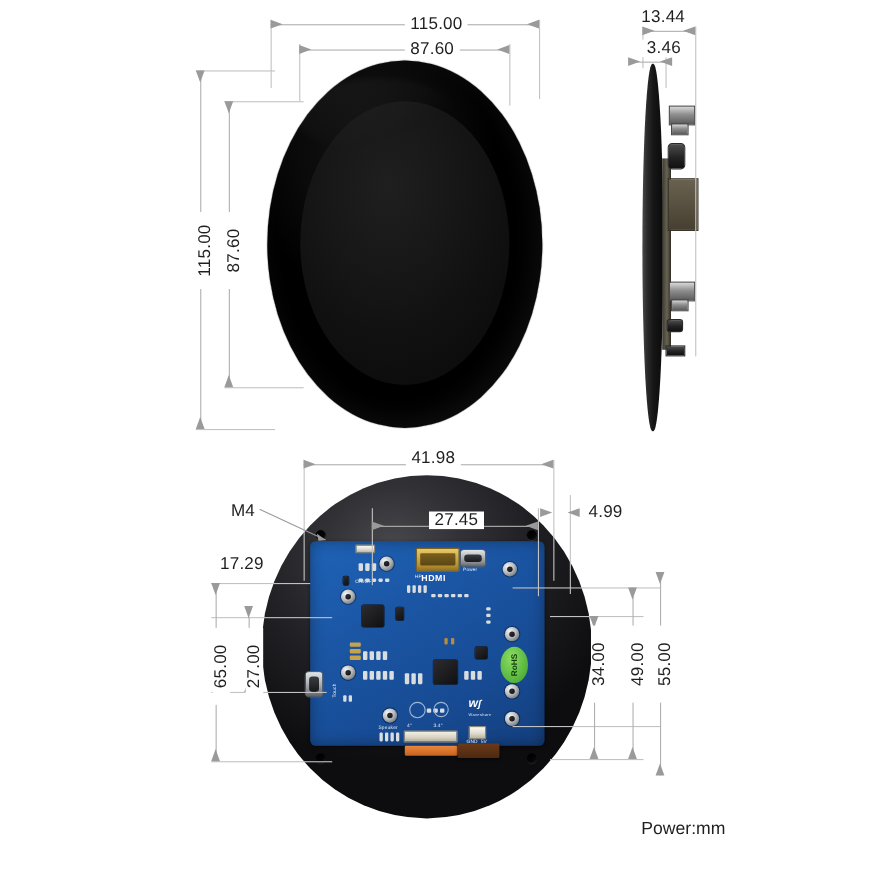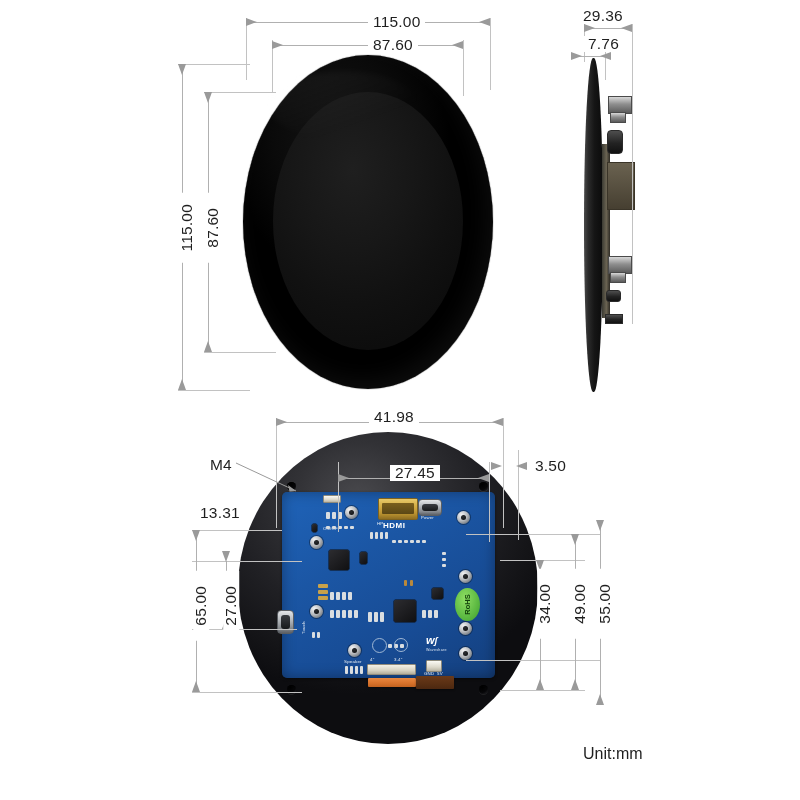--- a/index.html
+++ b/index.html
@@ -194,26 +194,26 @@
     <div class="side-conn dark" style="left:25px;top:256px;width:16px;height:8px;"></div>
   </div>
 
   <div class="extline v abs" style="left:584px;top:24px;height:38px;"></div>
   <div class="extline v abs" style="left:632px;top:24px;height:300px;"></div>
   <div class="extline v abs" style="left:605px;top:52px;height:28px;"></div>
 
   <div class="dimline h abs" style="left:584px;top:28px;width:48px;"></div>
   <div class="arw right" style="left:584px;top:23.5px;"></div>
   <div class="arw left" style="left:621px;top:23.5px;"></div>
-  <div class="dimtext" style="left:578px;top:8px;">29.36</div>
+  <div class="dimtext" style="left:578px;top:8px;">13.44</div>
 
   <div class="dimline h abs" style="left:578px;top:56px;width:27px;"></div>
   <div class="arw right" style="left:571px;top:51.5px;"></div>
   <div class="arw left" style="left:600px;top:51.5px;"></div>
-  <div class="dimtext" style="left:583px;top:36px;">7.76</div>
+  <div class="dimtext" style="left:583px;top:36px;">3.46</div>
 
   <div class="back-wrap">
     <div class="back-disc"></div>
 
     <div class="mount-hole" style="left:49px;top:50px;"></div>
     <div class="mount-hole" style="left:241px;top:50px;"></div>
     <div class="mount-hole" style="left:49px;top:253px;"></div>
     <div class="mount-hole" style="left:241px;top:253px;"></div>
 
     <div class="pcb">
@@ -377,23 +377,23 @@
   <div class="arw left" style="left:492px;top:417.5px;"></div>
   <div class="dimtext" style="left:369px;top:409px;">41.98</div>
 
   <div class="dimline h abs" style="left:338px;top:478px;width:151px;"></div>
   <div class="arw right" style="left:338px;top:473.5px;"></div>
   <div class="arw left" style="left:478px;top:473.5px;"></div>
   <div class="dimtext" style="left:390px;top:465px;">27.45</div>
 
   <div class="arw right" style="left:491px;top:461.5px;"></div>
   <div class="arw left" style="left:516px;top:461.5px;"></div>
-  <div class="dimtext" style="left:530px;top:458px;">3.50</div>
-
-  <div class="dimtext" style="left:195px;top:505px;">13.31</div>
+  <div class="dimtext" style="left:530px;top:458px;">4.99</div>
+
+  <div class="dimtext" style="left:195px;top:505px;">17.29</div>
 
   <div class="dimline v abs" style="left:196px;top:530px;height:162px;"></div>
   <div class="arw down" style="left:191.5px;top:530px;"></div>
   <div class="arw up" style="left:191.5px;top:681px;"></div>
   <div class="dimtext vert" style="left:166px;top:598px;width:60px;text-align:center;">65.00</div>
 
   <div class="dimline v abs" style="left:226px;top:561px;height:68px;"></div>
   <div class="arw down" style="left:221.5px;top:551px;"></div>
   <div class="arw up" style="left:221.5px;top:618px;"></div>
   <div class="dimtext vert" style="left:196px;top:598px;width:60px;text-align:center;">27.00</div>
@@ -412,14 +412,14 @@
   <div class="arw down" style="left:595.5px;top:520px;"></div>
   <div class="arw up" style="left:595.5px;top:694px;"></div>
   <div class="dimtext vert" style="left:570px;top:596px;width:60px;text-align:center;">55.00</div>
 
   <svg class="abs" style="left:200px;top:455px;width:130px;height:60px;overflow:visible;">
     <line x1="36" y1="8" x2="96" y2="36" stroke="#9a9a9a" stroke-width="1"></line>
     <polygon points="96,36 88,30 89.5,36.5" fill="#9a9a9a"></polygon>
   </svg>
   <div class="leadtext" style="left:208px;top:456px;">M4</div>
 
-  <div class="unit-label" style="left:583px;top:745px;">Unit:mm</div>
+  <div class="unit-label" style="left:583px;top:745px;">Power:mm</div>
 </div>
 
 </body></html>

